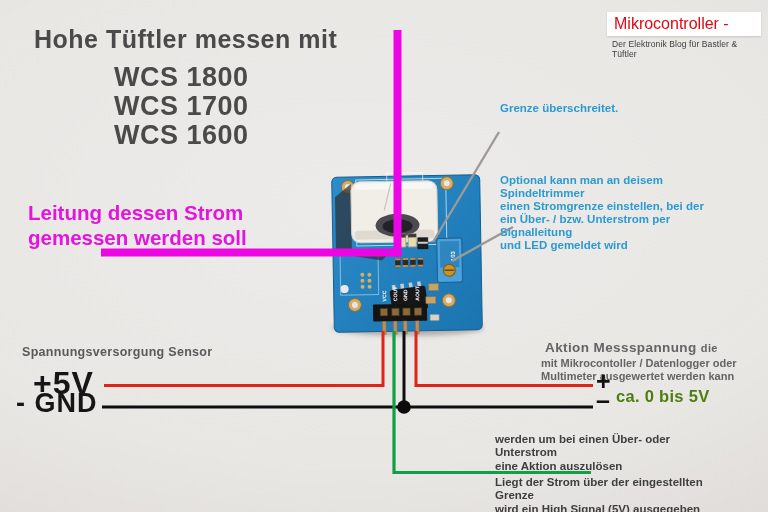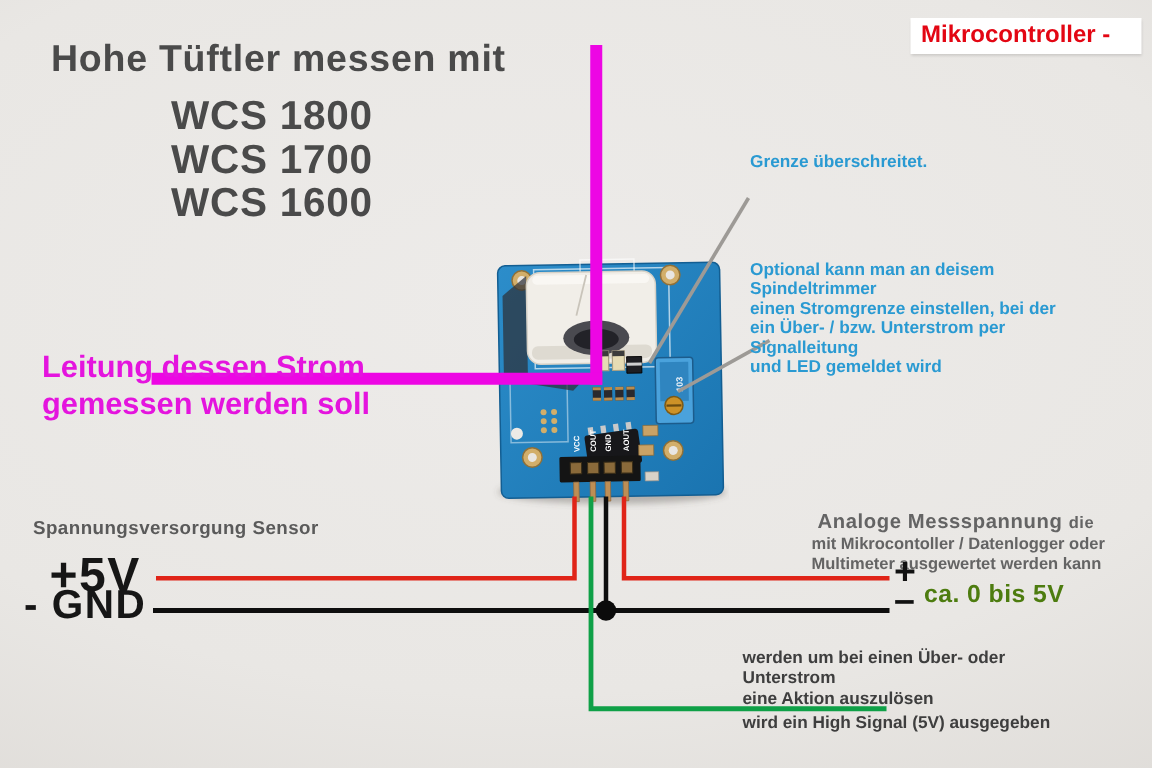--- a/index.html
+++ b/index.html
@@ -10,25 +10,25 @@
     background:
       radial-gradient(ellipse 130% 105% at 46% 40%, #edebe9 0%, #e9e7e4 48%, #dedbd7 76%, #c8c4c0 100%);
   }
   .abs { position:absolute; }
   
   .title-heading { left:34px; top:27px; font-size:25px; font-weight:700; color:#4a4a4a; letter-spacing:.5px; line-height:1; }
   .title-models  { left:114px; top:63px; font-size:27px; font-weight:700; color:#4a4a4a; line-height:29px; letter-spacing:.5px; }
   
   .logo { left:607px; top:12px; width:154px; }
   .logo-box { background:#ffffff; padding:3px 7px 4px 7px; box-shadow:0 1px 2px rgba(0,0,0,.15); }
-  .logo-l1 { font-size:16px; font-weight:700; color:#e30613; line-height:17px; }
+  .logo-l1 { font-size:16px; font-weight:400; color:#e30613; line-height:17px; }
   .logo-l2 { font-size:16.5px; font-weight:700; color:#141414; line-height:17px; text-align:right; padding-right:7px; }
   .logo-tag { font-size:8.5px; color:#3b3b3b; margin:3px 0 0 5px; letter-spacing:.1px; }
   
-  .wire-label { left:28px; top:201px; font-size:20.5px; font-weight:700; color:#e414de; line-height:24.5px;margin-top:32px; }
+  .wire-label { left:28px; top:201px; font-size:20.5px; font-weight:700; color:#e414de; line-height:24.5px; }
   
   .blue-note { font-size:11.5px; font-weight:700; color:#2a9ad2; line-height:13px; width:235px; }
   .blue-note.n1 { left:500px; top:102px; }
   .blue-note.n2 { left:500px; top:174px; }
   
   .power-caption { left:22px; top:345px; font-size:12.5px; font-weight:700; color:#5a5a5a; letter-spacing:.3px; }
   .power-plus { left:33px; top:367px; font-size:32px; font-weight:700; color:#161616; line-height:1; letter-spacing:1px; }
   .power-gnd  { left:16px; top:390px; font-size:27px; font-weight:700; color:#161616; line-height:1; letter-spacing:1px; }
   
   .analog-head { left:545px; top:340px; font-size:13.5px; font-weight:700; color:#646464; letter-spacing:.4px; }
@@ -192,20 +192,21 @@
 <div class="abs title-models" style="z-index:3">
   <div>WCS 1800</div>
   <div>WCS 1700</div>
   <div>WCS 1600</div>
 </div>
 
 <div class="abs logo" style="z-index:3">
   <div class="logo-box">
     <div class="logo-l1">Mikrocontroller -</div>
   </div>
+  <div class="logo-tag">Der Elektronik Blog für Bastler &amp; Tüftler</div>
 </div>
 
 <div class="abs wire-label" style="z-index:3">
   <div>Leitung dessen Strom</div>
   <div>gemessen werden soll</div>
 </div>
 
 <div class="abs blue-note n1" style="z-index:3">
   <div>Grenze überschreitet.</div>
 </div>
@@ -215,30 +216,31 @@
   <div>einen Stromgrenze einstellen, bei der</div>
   <div>ein Über- / bzw. Unterstrom per Signalleitung</div>
   <div>und LED gemeldet wird</div>
 </div>
 
 <div class="abs power-caption" style="z-index:3">Spannungsversorgung Sensor</div>
 <div class="abs power-plus" style="z-index:3">+5V</div>
 <div class="abs power-gnd" style="z-index:3">- GND</div>
 
 <div class="abs analog-head" style="z-index:3">
-  <span>Analoge Messspannung</span>
+  <span>Aktion Messspannung</span>
   <span class="suffix">die</span>
 </div>
 <div class="abs analog-lines" style="z-index:3">
   <div>mit Mikrocontoller / Datenlogger oder</div>
   <div>Multimeter ausgewertet werden kann</div>
 </div>
 <div class="abs sign plus" style="z-index:3">+</div>
 <div class="abs sign minus" style="z-index:3">–</div>
 <div class="abs analog-range" style="z-index:3">ca. 0 bis 5V</div>
 
 <div class="abs signal-note s1" style="z-index:3">
   <div>werden um bei einen Über- oder Unterstrom</div>
   <div>eine Aktion auszulösen</div>
 </div>
 <div class="abs signal-note s2" style="z-index:3">
+  <div>Liegt der Strom über der eingestellten Grenze</div>
   <div>wird ein High Signal (5V) ausgegeben</div>
 </div>
 
 </body></html>

